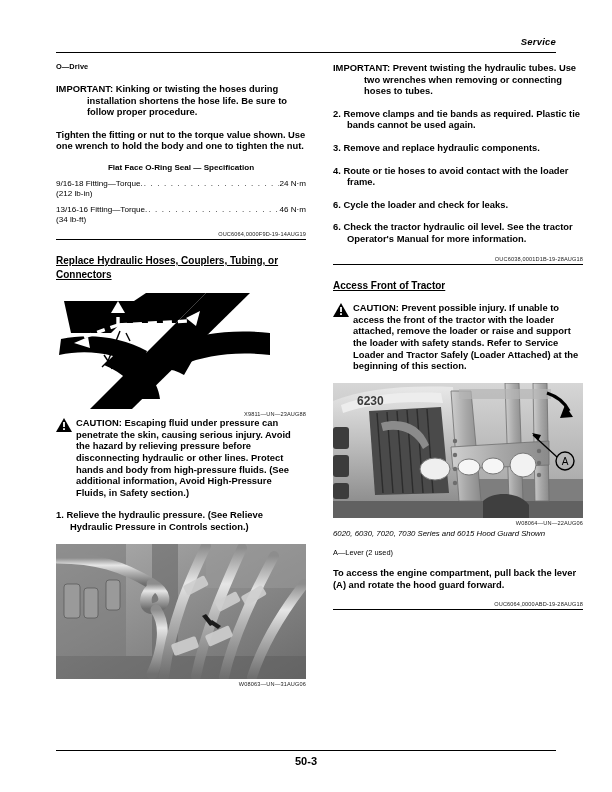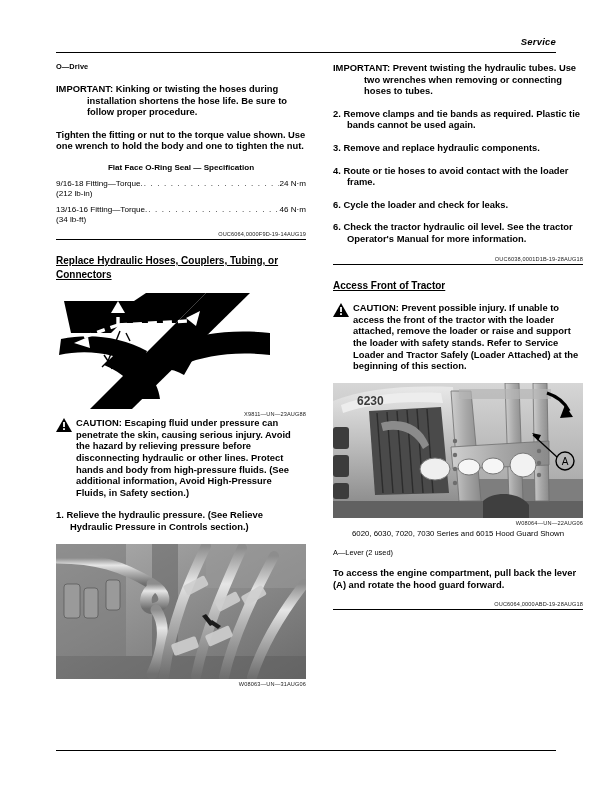--- a/index.html
+++ b/index.html
@@ -86,21 +86,21 @@
     font-size:5.6px; text-align:right; color:#222;
     letter-spacing:.15px; margin:3px 0 0 0;
   }
   .endrule { height:1px; background:#000; margin-top:2px; }
 
   .figcode {
     font-size:5.6px; text-align:right; color:#222;
     letter-spacing:.15px; margin:2px 0 0 0;
   }
   .figcap {
-    font-size:7.8px; text-align:center;
+    font-size:7.8px; font-style:italic; 
     line-height:9.6px; margin:3px 0 0 0;
   }
   .legend {
     font-size:7.4px; font-weight:normal; margin:10px 0 10px 0;
   }
 
   
   .ftr-rule {
     position:absolute; left:56px; top:750px; width:500px; height:1px;
     background:#000;
@@ -359,14 +359,15 @@
 
     <div class="legend">A—Lever (2 used)</div>
 
     <p class="body">To access the engine compartment, pull back the lever (A) and rotate the hood guard forward.</p>
 
     <div class="refcode">OUC6064,0000ABD-19-28AUG18</div>
     <div class="endrule"></div>
   </div>
 
   <div class="ftr-rule"></div>
+  <div class="ftr">50-3</div>
 
 </div>
 
 </body></html>

